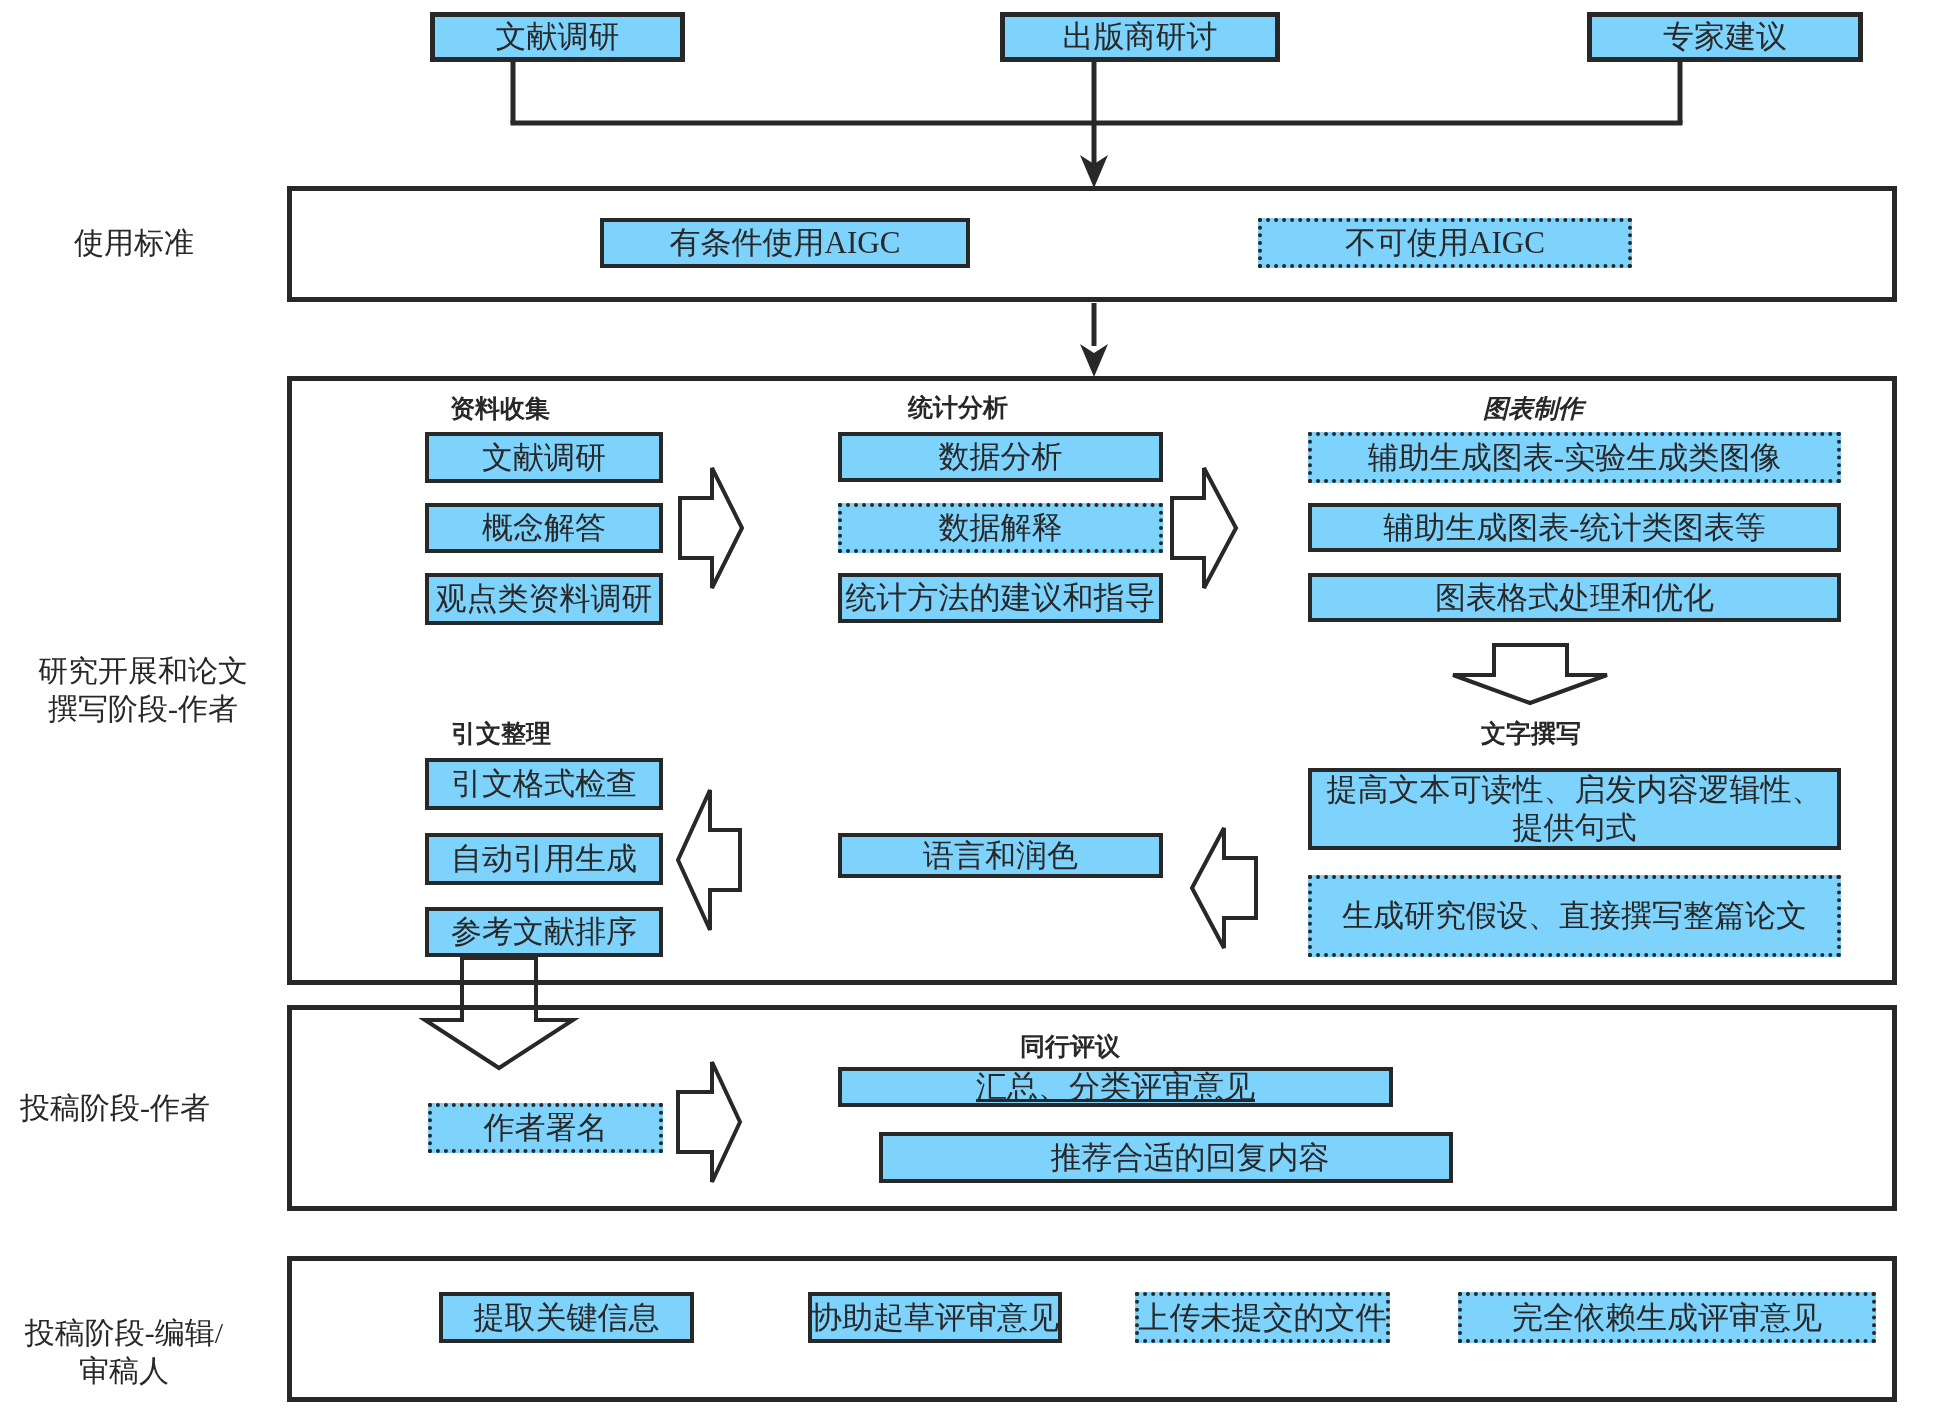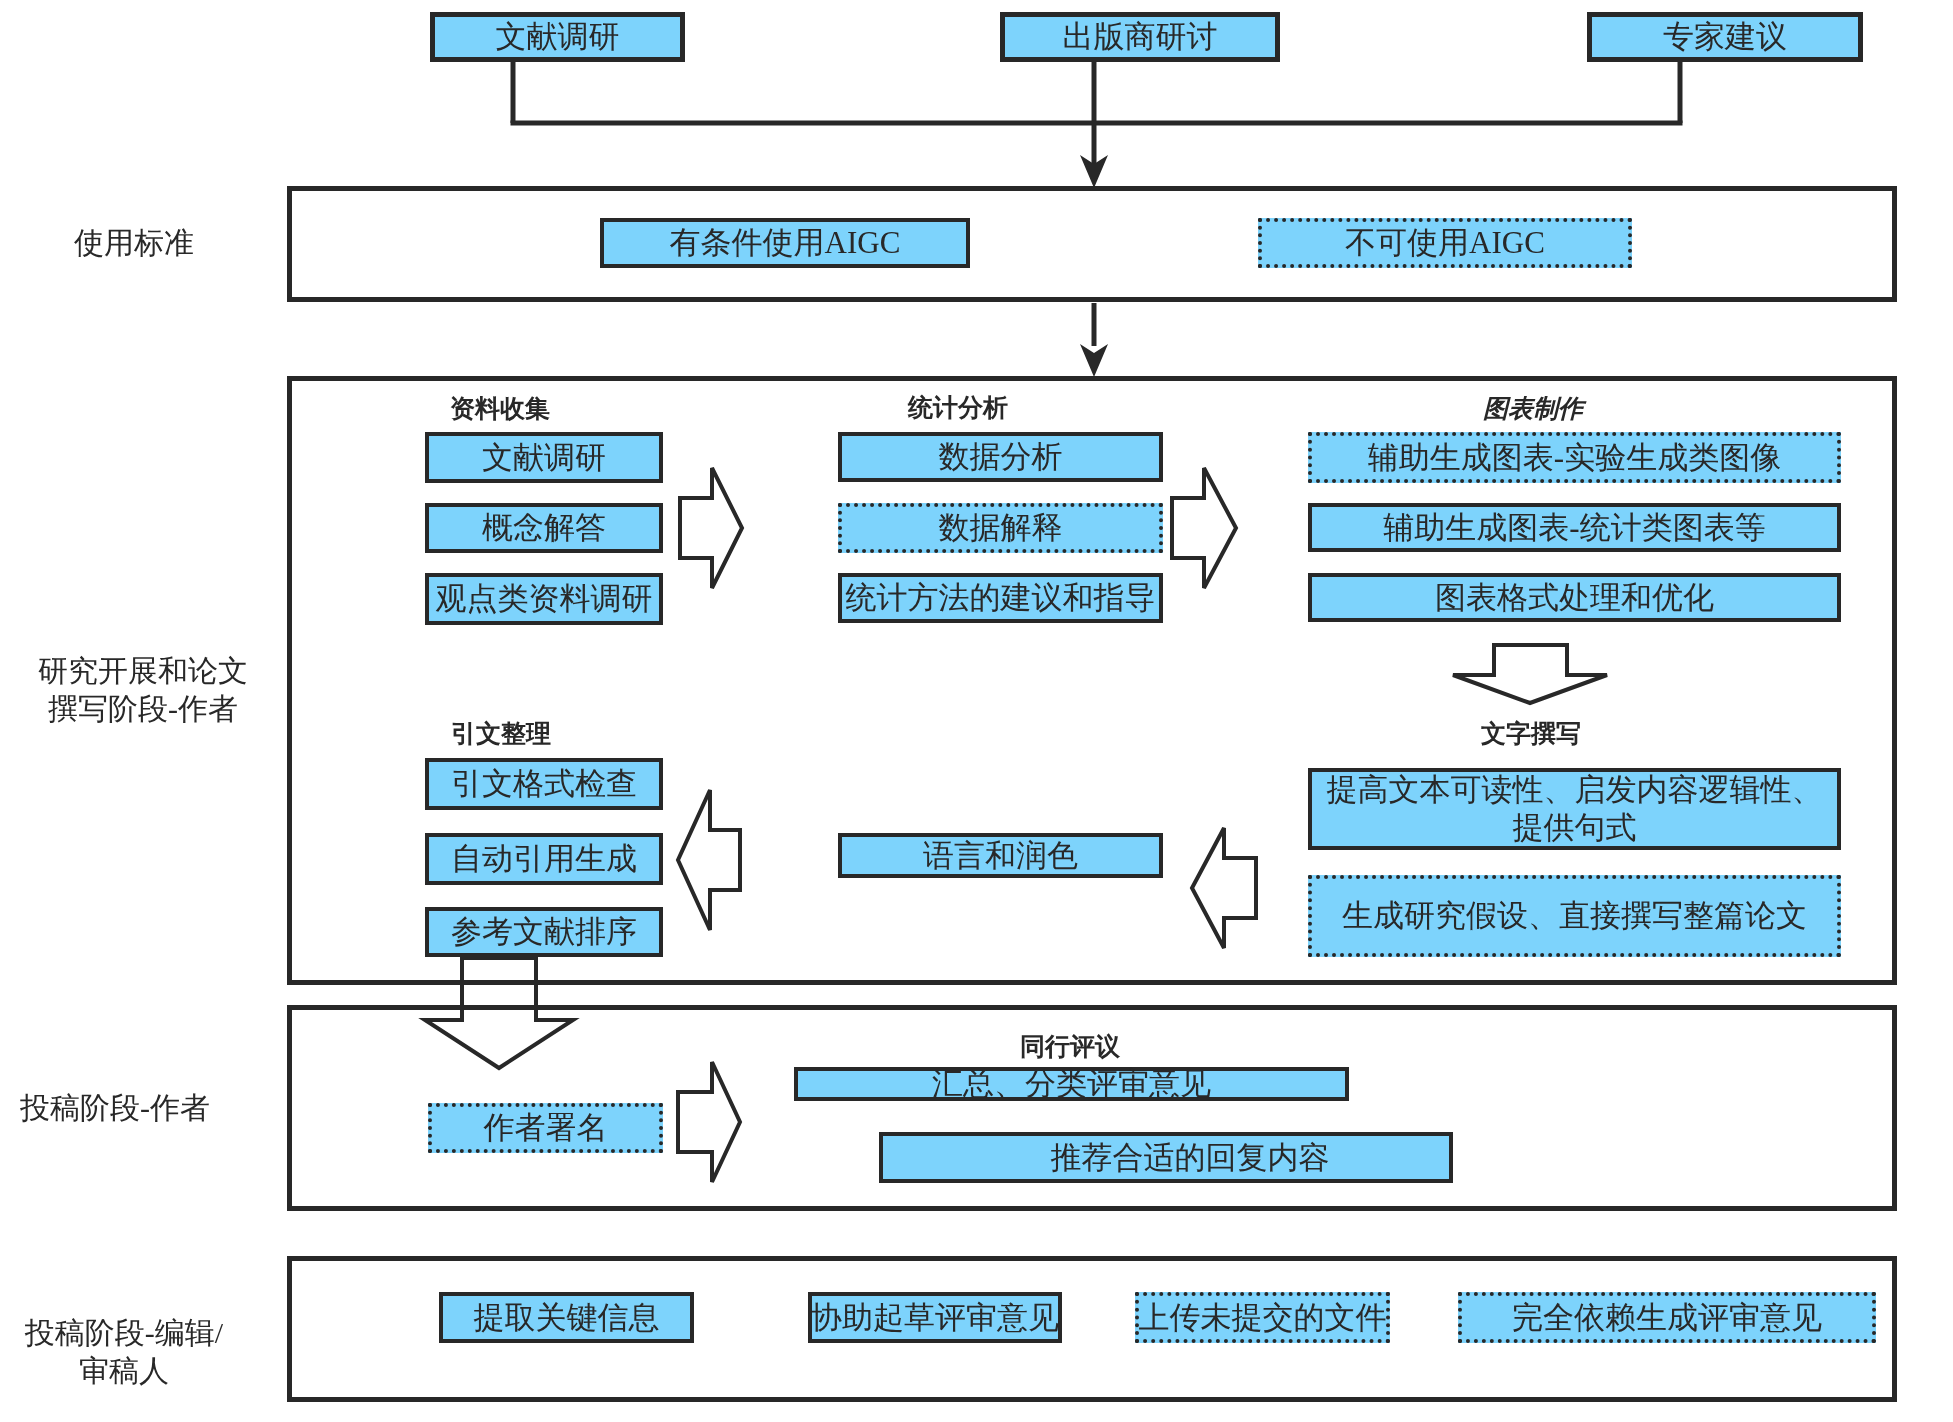--- a/index.html
+++ b/index.html
@@ -74,21 +74,21 @@
 
   <div class="hdr" style="left:501px; top:717px;">引文整理</div>
   <div class="box" style="left:380px; top:758px; width:238px; height:52px;">引文格式检查</div>
   <div class="box" style="left:380px; top:833px; width:238px; height:52px;">自动引用生成</div>
   <div class="box" style="left:380px; top:907px; width:238px; height:50px;">参考文献排序</div>
 
   <div class="side" style="left:115px; top:1108px;">投稿阶段-作者</div>
   <div class="frame" style="left:287px; top:1005px; width:1610px; height:206px;"></div>
   <div class="box dotted" style="left:383px; top:1103px; width:235px; height:50px;">作者署名</div>
   <div class="hdr" style="left:1070px; top:1030px;">同行评议</div>
-  <div class="box" style="left:749px; top:1067px; width:555px; height:34px;">汇总、分类评审意见</div>
+  <div class="box" style="left:793px; top:1067px; width:555px; height:40px;text-decoration:underline;">汇总、分类评审意见</div>
   <div class="box" style="left:834px; top:1132px; width:574px; height:51px;padding-left:48px;">推荐合适的回复内容</div>
 
   <div class="side" style="left:124px; top:1352px;">
     <div>投稿阶段-编辑/</div>
     <div>审稿人</div>
   </div>
   <div class="frame" style="left:287px; top:1256px; width:1610px; height:146px;"></div>
   <div class="box" style="left:394px; top:1292px; width:255px; height:51px;">提取关键信息</div>
   <div class="box" style="left:763px; top:1292px; width:254px; height:51px;">协助起草评审意见</div>
   <div class="box dotted" style="left:1090px; top:1292px; width:255px; height:51px;">上传未提交的文件</div>

